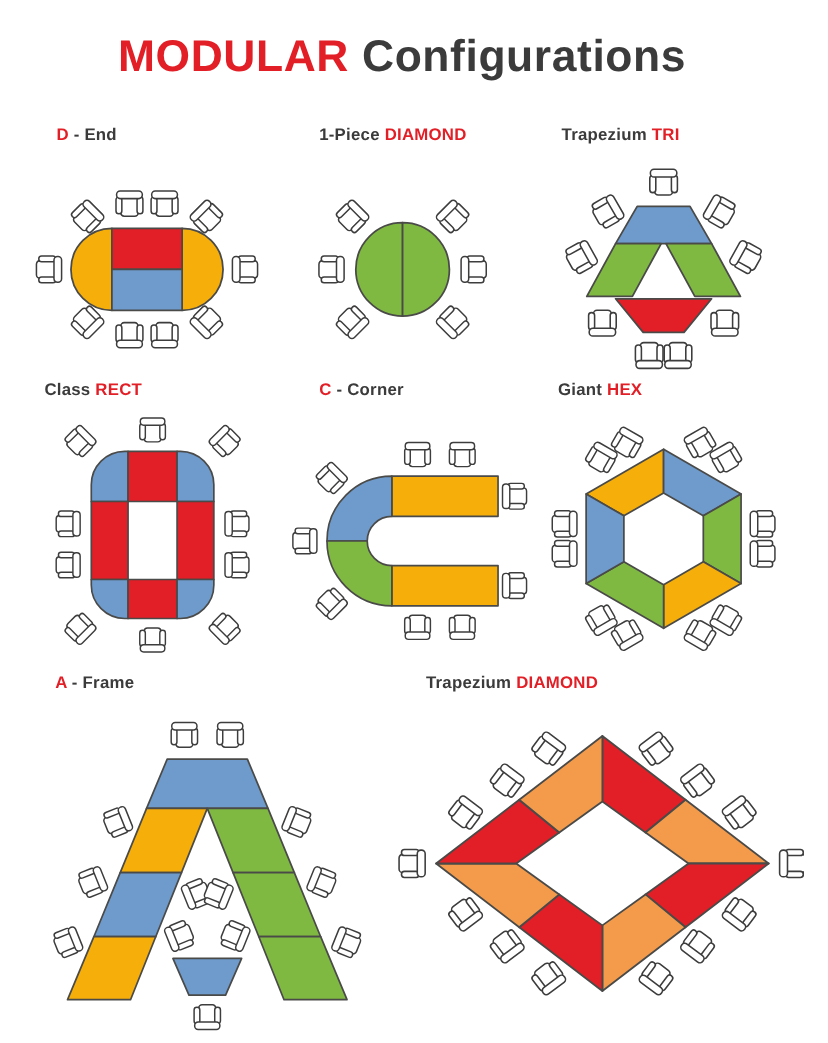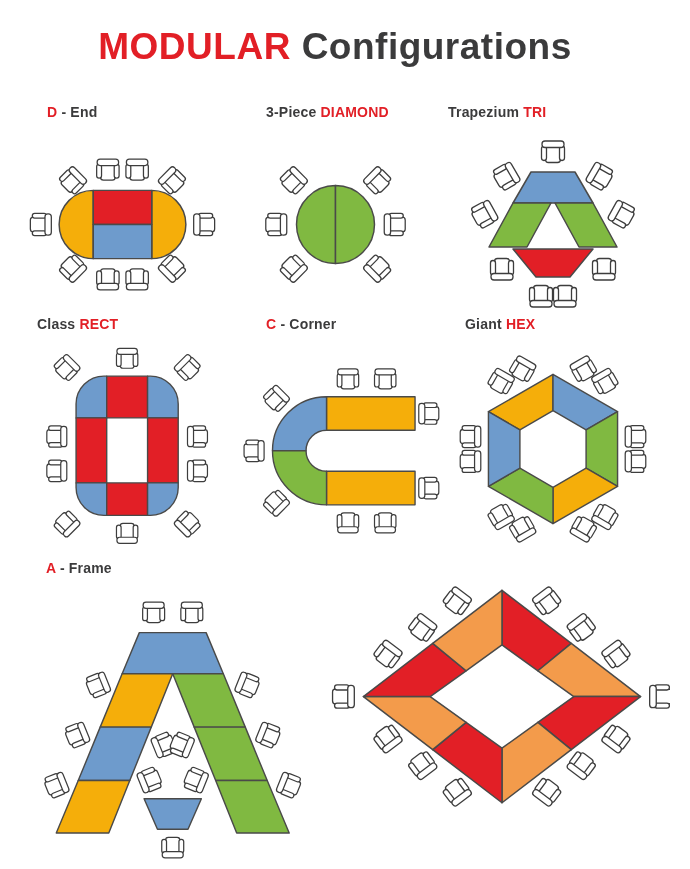--- a/index.html
+++ b/index.html
@@ -53,39 +53,39 @@
         <use class="chair" href="#chair" transform="translate(185,100) rotate(-90)"></use>
         <use class="chair" href="#chair" transform="translate(48,144) rotate(135)"></use>
         <use class="chair" href="#chair" transform="translate(152,144) rotate(-135)"></use>
         <use class="chair" href="#chair" transform="translate(85,155) rotate(180)"></use>
         <use class="chair" href="#chair" transform="translate(115,155) rotate(180)"></use>
       </g>
     </svg>
   </section>
 
   <section class="section" style="left:238px;top:104px">
-    <h3 style="margin-left:28px"><span class="dark">3-Piece </span><span class="red">DIAMOND</span></h3>
+    <h3 style="margin-left:28px"><span class="dark">1-Piece </span><span class="red">DIAMOND</span></h3>
     <svg class="diagram" width="195" viewBox="0 0 200 190">
       <g>
         <path class="pc" d="M100,60 A40,40 0 0 0 100,140 Z" fill="#80B941"></path>
         <path class="pc" d="M100,60 A40,40 0 0 1 100,140 Z" fill="#80B941"></path>
       </g>
       <g>
         <use class="chair" href="#chair" transform="translate(56,56) rotate(45)"></use>
         <use class="chair" href="#chair" transform="translate(144,56) rotate(-45)"></use>
         <use class="chair" href="#chair" transform="translate(38,100) rotate(90)"></use>
         <use class="chair" href="#chair" transform="translate(162,100) rotate(-90)"></use>
         <use class="chair" href="#chair" transform="translate(56,144) rotate(135)"></use>
         <use class="chair" href="#chair" transform="translate(144,144) rotate(-135)"></use>
       </g>
     </svg>
   </section>
 
   <section class="section" style="left:448px;top:104px">
-    <h3 style=""><span class="dark">Trapezium </span><span class="red">TRI</span></h3>
+    <h3 style="margin-left:20px"><span class="dark">Trapezium </span><span class="red">TRI</span></h3>
     <svg class="diagram" width="210" viewBox="0 0 210 185">
       <g>
         <polygon class="pc" points="83,45 127,45 145,76 65,76" fill="#6E9BCC"></polygon>
         <polygon class="pc" points="65,76 103,76 79,120 41,120" fill="#80B941"></polygon>
         <polygon class="pc" points="107,76 145,76 169,120 131,120" fill="#80B941"></polygon>
         <polygon class="pc" points="65,122 145,122 122,150 88,150" fill="#E21F26"></polygon>
       </g>
       <g>
         <use class="chair" href="#chair" transform="translate(105,26)"></use>
         <use class="chair" href="#chair" transform="translate(57,50) rotate(60)"></use>
@@ -204,20 +204,21 @@
         <use class="chair" href="#chair" transform="translate(151.8,169.2) rotate(-112)"></use>
         <use class="chair" href="#chair" transform="translate(137.1,205.9) rotate(-112)"></use>
         <use class="chair" href="#chair" transform="translate(168.2,169.2) rotate(112)"></use>
         <use class="chair" href="#chair" transform="translate(182.9,205.9) rotate(112)"></use>
         <use class="chair" href="#chair" transform="translate(160,276) rotate(180)"></use>
       </g>
     </svg>
   </section>
 
   <section class="section" style="left:328px;top:560px">
+    <h3 style="margin-left:27px"><span class="dark">Trapezium </span><span class="red">DIAMOND</span></h3>
     <svg class="diagram" width="350" viewBox="0 0 346 255">
       <g>
         <polygon class="pc" points="172,30 240.5,82.5 207.5,109.5 172,84" fill="#E21F26"></polygon>
         <polygon class="pc" points="240.5,82.5 309,135 243,135 207.5,109.5" fill="#F39B4B"></polygon>
         <polygon class="pc" points="309,135 240.5,187.5 207.5,160.5 243,135" fill="#E21F26"></polygon>
         <polygon class="pc" points="240.5,187.5 172,240 172,186 207.5,160.5" fill="#F39B4B"></polygon>
         <polygon class="pc" points="172,240 103.5,187.5 136.5,160.5 172,186" fill="#E21F26"></polygon>
         <polygon class="pc" points="103.5,187.5 35,135 101,135 136.5,160.5" fill="#F39B4B"></polygon>
         <polygon class="pc" points="35,135 103.5,82.5 136.5,109.5 101,135" fill="#E21F26"></polygon>
         <polygon class="pc" points="103.5,82.5 172,30 172,84 136.5,109.5" fill="#F39B4B"></polygon>

